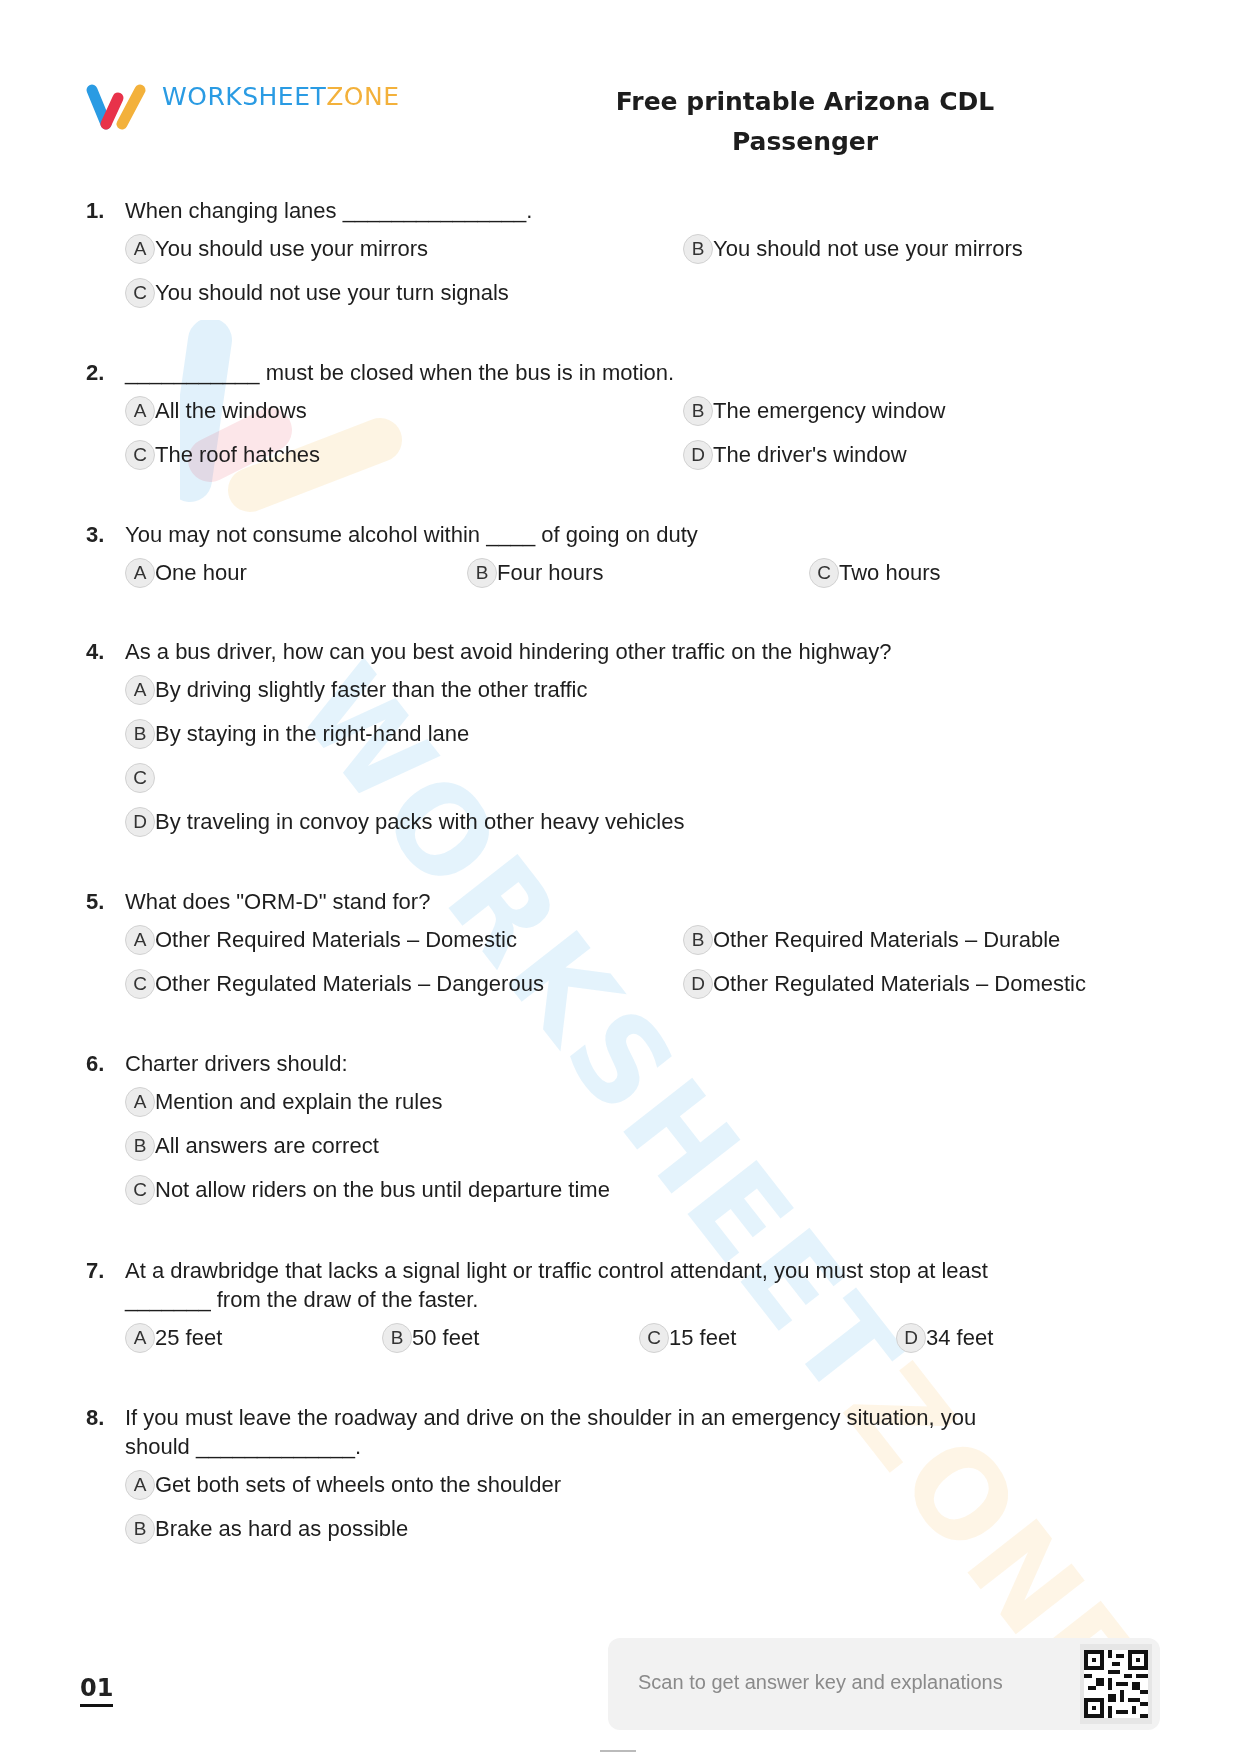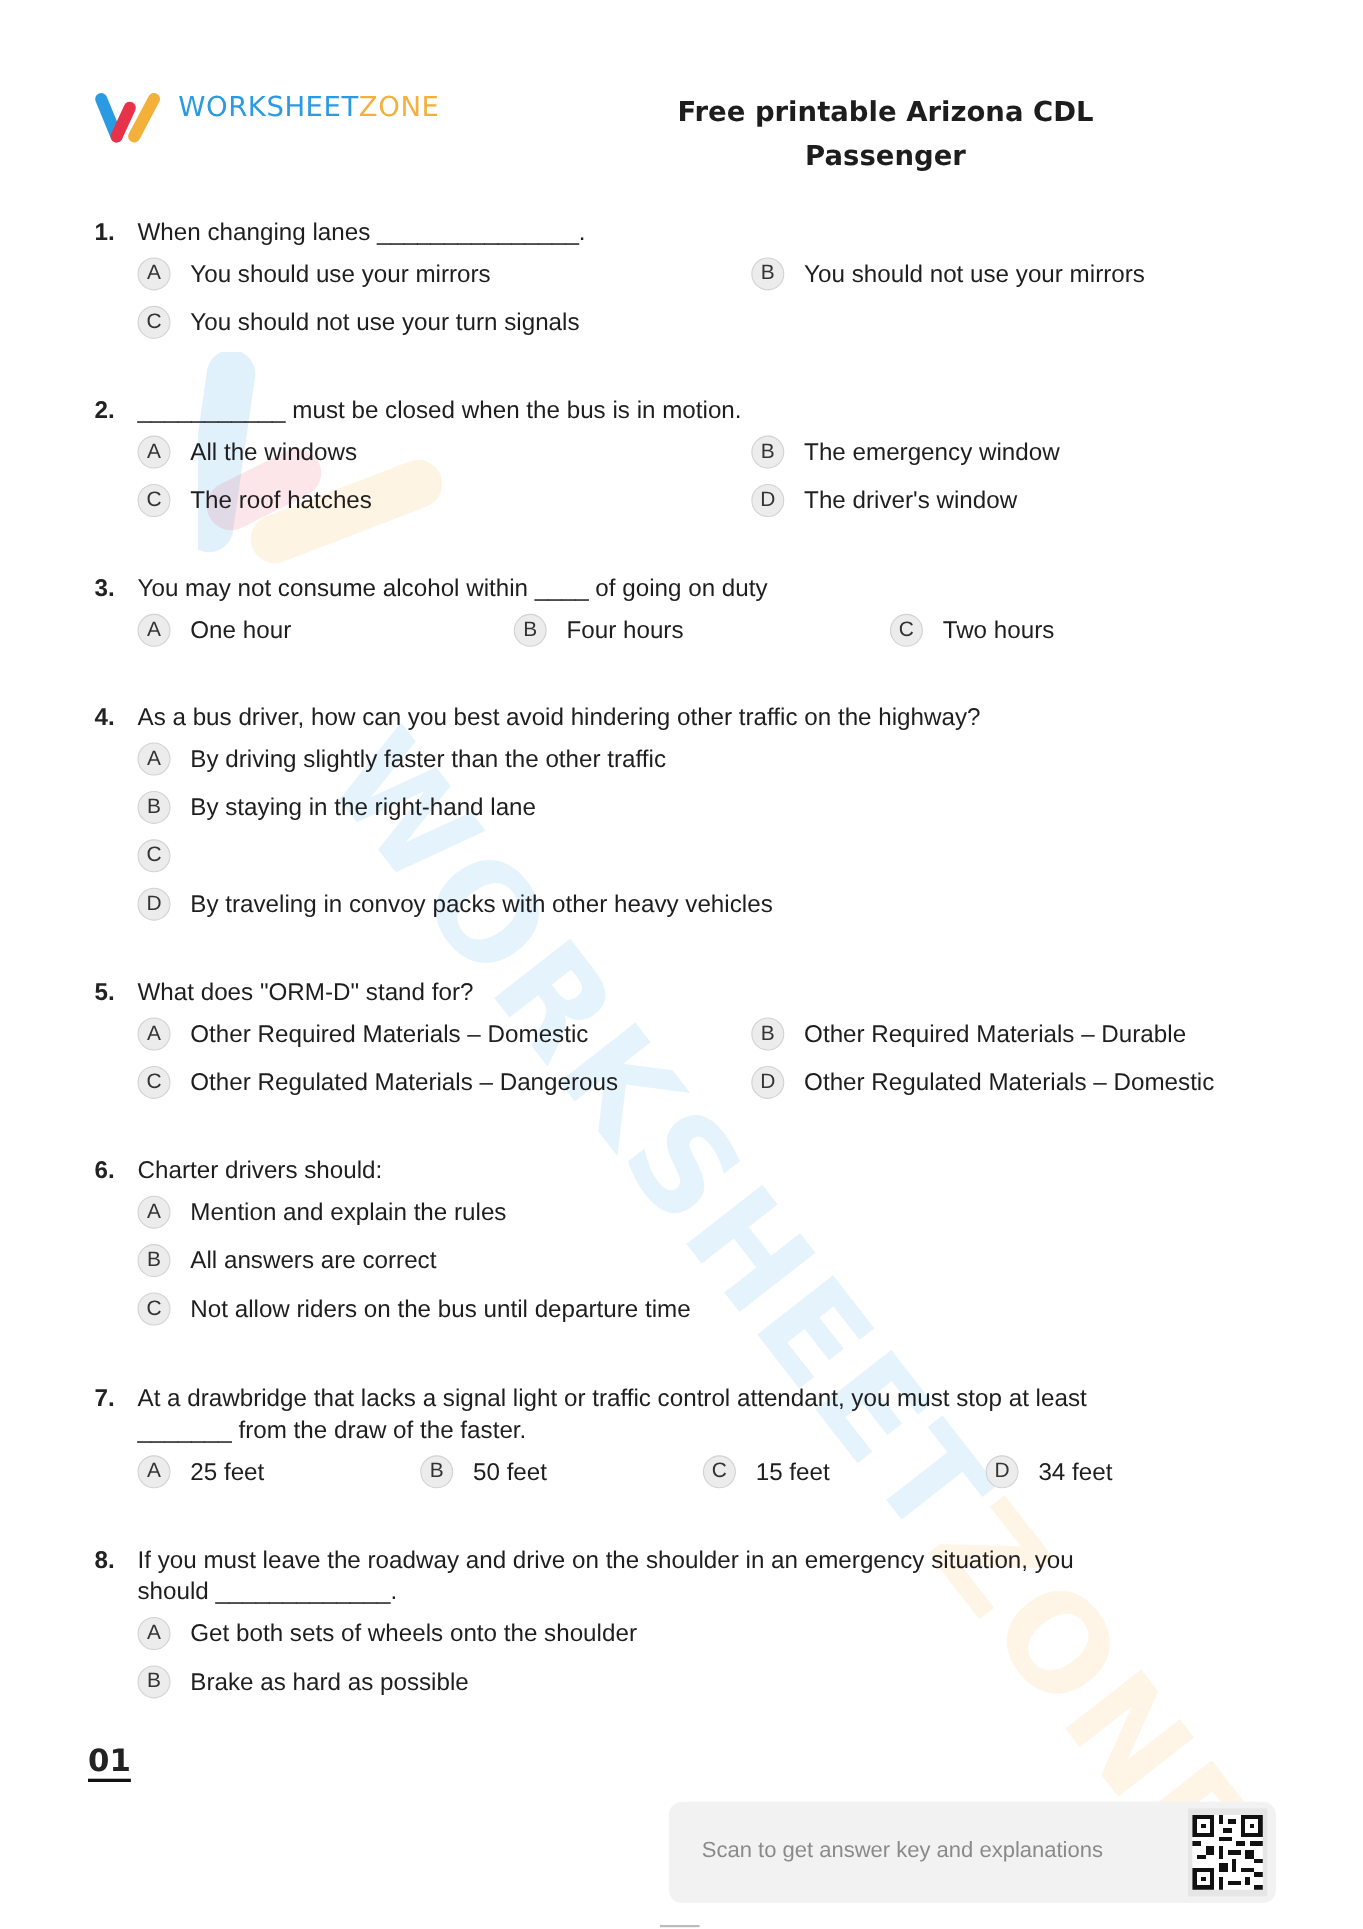--- a/index.html
+++ b/index.html
@@ -31,25 +31,25 @@
     .q { position: absolute; left: 86px; width: 1080px; }
     .q-num { position: absolute; left: 0; top: 0; font-weight: bold; font-size: 22px; line-height: 30px; }
     .q-text { margin-left: 39px; font-size: 22px; line-height: 29px; color: #1e1e1e; }
     .opts { position: relative; margin-left: 39px; margin-top: 8px; }
     .opt { position: absolute; display: flex; align-items: center; height: 32px; }
     .bubble {
       width: 30px; height: 30px; border-radius: 50%; background: #ececec; border: 1px solid #d2d2d2;
       box-sizing: border-box; display: flex; align-items: center; justify-content: center;
       font-size: 19px; color: #333;
     }
-    .opt-label { margin-left: 18px; font-size: 22px; color: #1e1e1e; white-space: nowrap; }
+    .opt-label { font-size: 22px; color: #1e1e1e; white-space: nowrap; }
 
     .footer-page {
-      position: absolute; left: 80px; top: 1585px; font-family: "DejaVu Sans", sans-serif;
-      font-weight: bold; font-size: 28px; border-bottom: 3px solid #111; line-height: 32px; z-index: 1;
+      position: absolute; left: 80px; top: 1672px; font-family: "DejaVu Sans", sans-serif;
+      font-weight: bold; font-size: 24px; border-bottom: 3px solid #111; line-height: 32px; z-index: 1;
     }
     .scan-box {
       position: absolute; left: 608px; top: 1638px; width: 552px; height: 92px;
       background: #f2f2f2; border-radius: 12px; z-index: 1;
     }
     .scan-text { position: absolute; left: 30px; top: 33px; font-size: 20px; color: #8a8a8a; }
     .qr { position: absolute; right: 8px; top: 6px; width: 72px; height: 80px; background: #e6e6e6;
       display: flex; align-items: center; justify-content: center; }
     .bottom-line { position: absolute; left: 600px; top: 1750px; width: 36px; height: 2px; background: #bbb; }
   </style>

